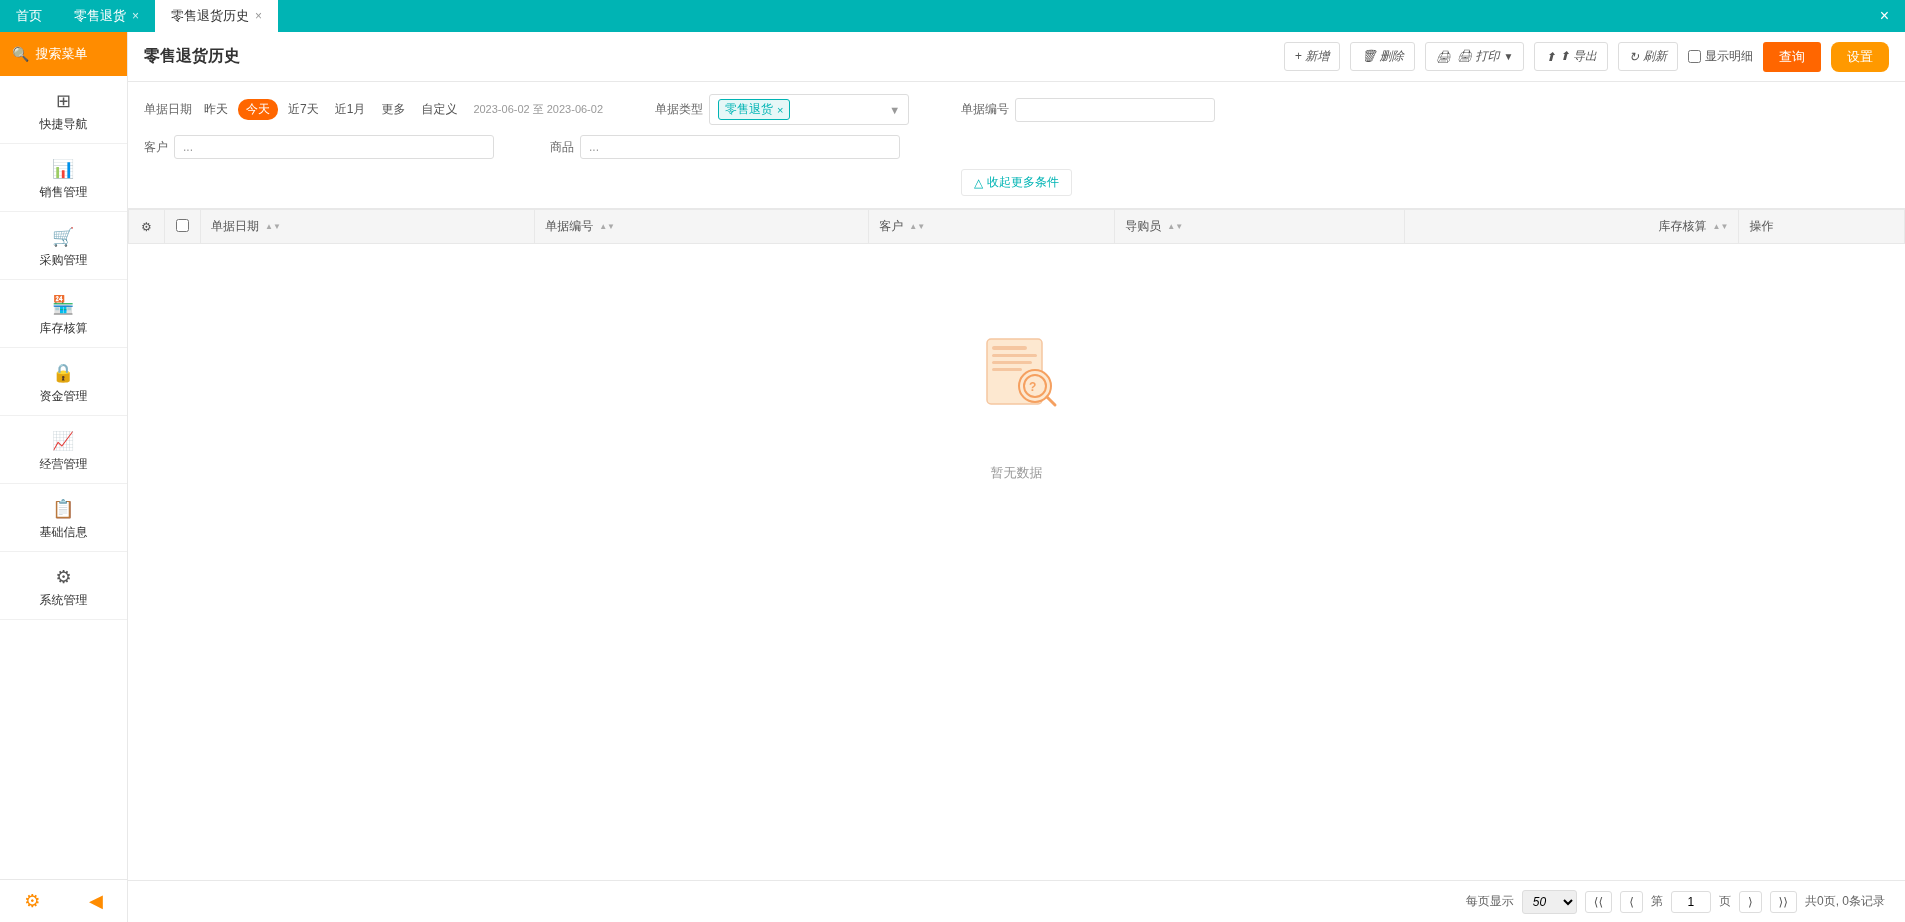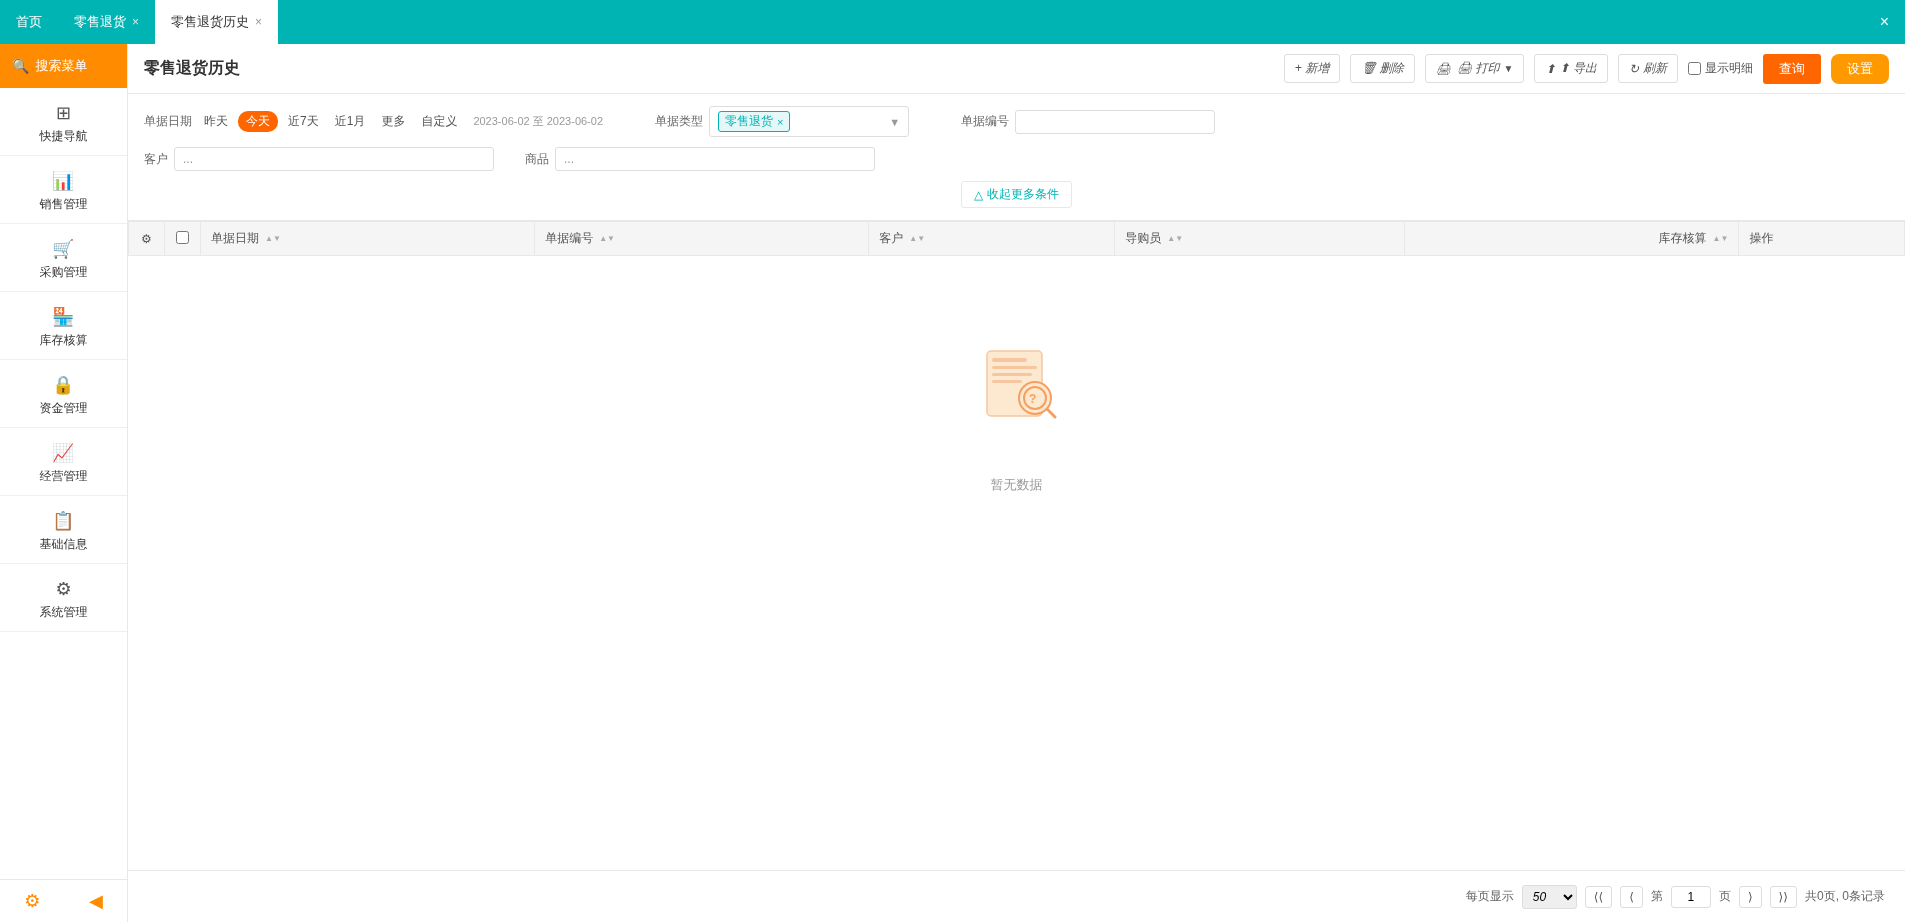--- a/index.html
+++ b/index.html
@@ -1,20 +1,20 @@
 <!DOCTYPE html>
 <html><head>
   <meta charset="utf-8">
   <style>
     * { margin: 0; padding: 0; box-sizing: border-box; }
     body { font-family: 'Microsoft YaHei', sans-serif; font-size: 13px; background: #f5f5f5; width: 1905px; height: 922px; overflow: hidden; display: flex; flex-direction: column; }
 
     
     .top-bar {
-      height: 44px;
+      height: 32px;
       background: #00b4b4;
       display: flex;
       align-items: stretch;
       flex-shrink: 0;
     }
     .top-bar .tab {
       display: flex;
       align-items: center;
       padding: 0 16px;
       cursor: pointer;
@@ -212,21 +212,21 @@
     }
     .empty-icon {
       width: 100px;
       height: 100px;
       margin-bottom: 16px;
     }
     .empty-text { color: #999; font-size: 13px; margin-top: 24px; }
 
     
     .pagination-bar {
-      height: 52px;
+      height: 42px;
       display: flex;
       align-items: center;
       justify-content: flex-end;
       padding: 0 20px;
       border-top: 1px solid #e8e8e8;
       gap: 8px;
       background: #fff;
       flex-shrink: 0;
     }
     .pagination-label { font-size: 12px; color: #666; }
@@ -372,21 +372,21 @@
 
       <div class="filter-row">
 
         <div class="filter-item">
           <span class="filter-label">客户</span>
           <div class="input-field" style="min-width:320px; display:flex; align-items:center; cursor:pointer;">
             <span class="input-dots">...</span>
           </div>
         </div>
 
-        <div class="filter-item" style="margin-left:19px;">
+        <div class="filter-item" style="margin-left:44px;">
           <span class="filter-label">商品</span>
           <div class="input-field" style="min-width:320px; display:flex; align-items:center; cursor:pointer;">
             <span class="input-dots">...</span>
           </div>
         </div>
       </div>
 
       <div style="display:flex; justify-content:center; margin-top:4px;">
         <div class="collapse-btn">
           <span>△</span>

